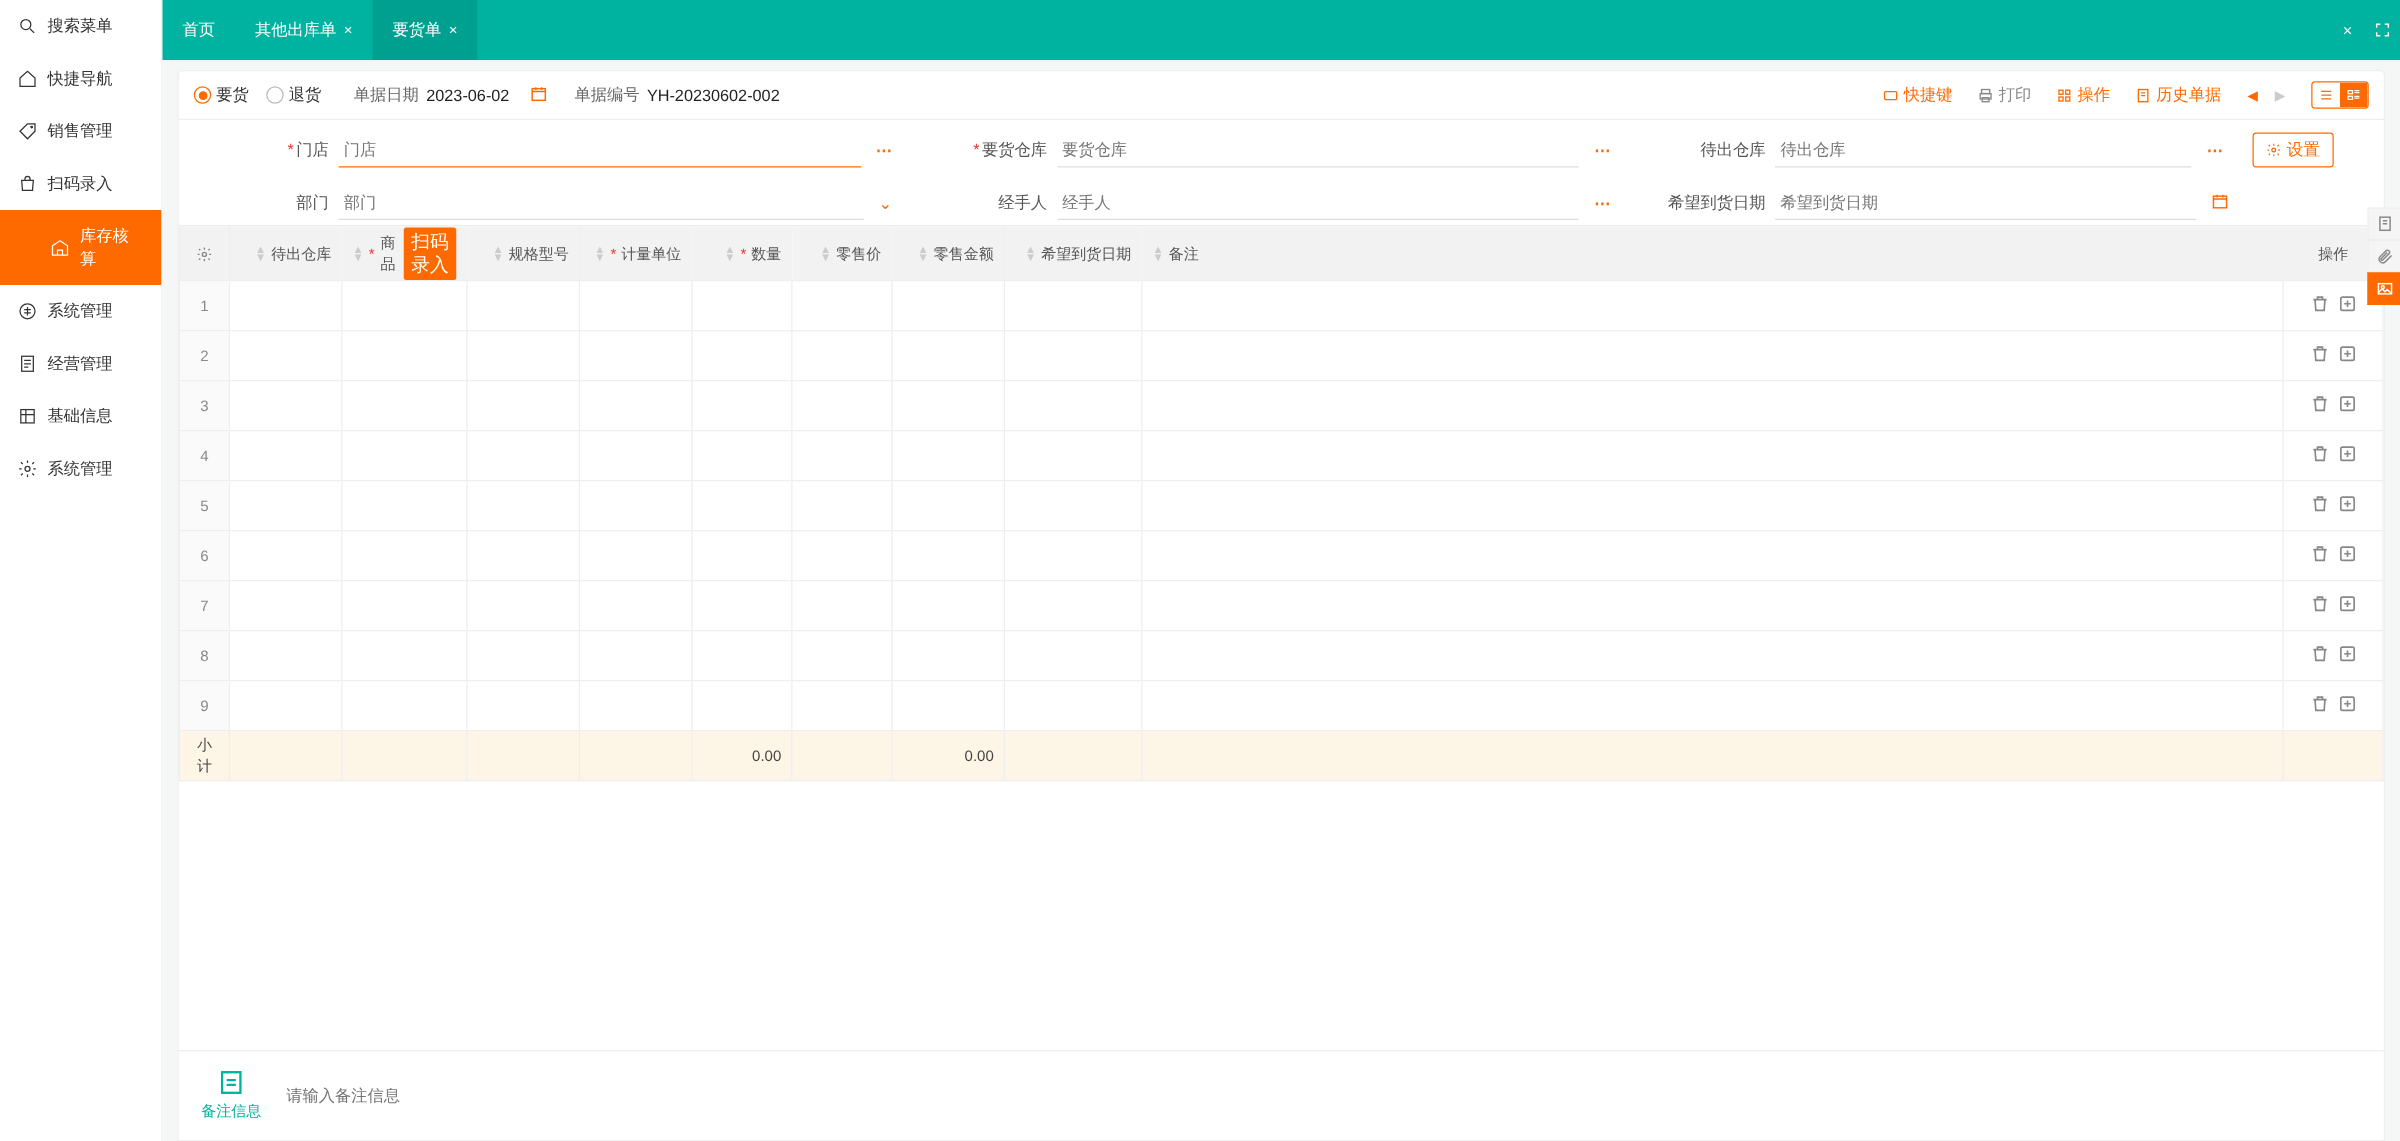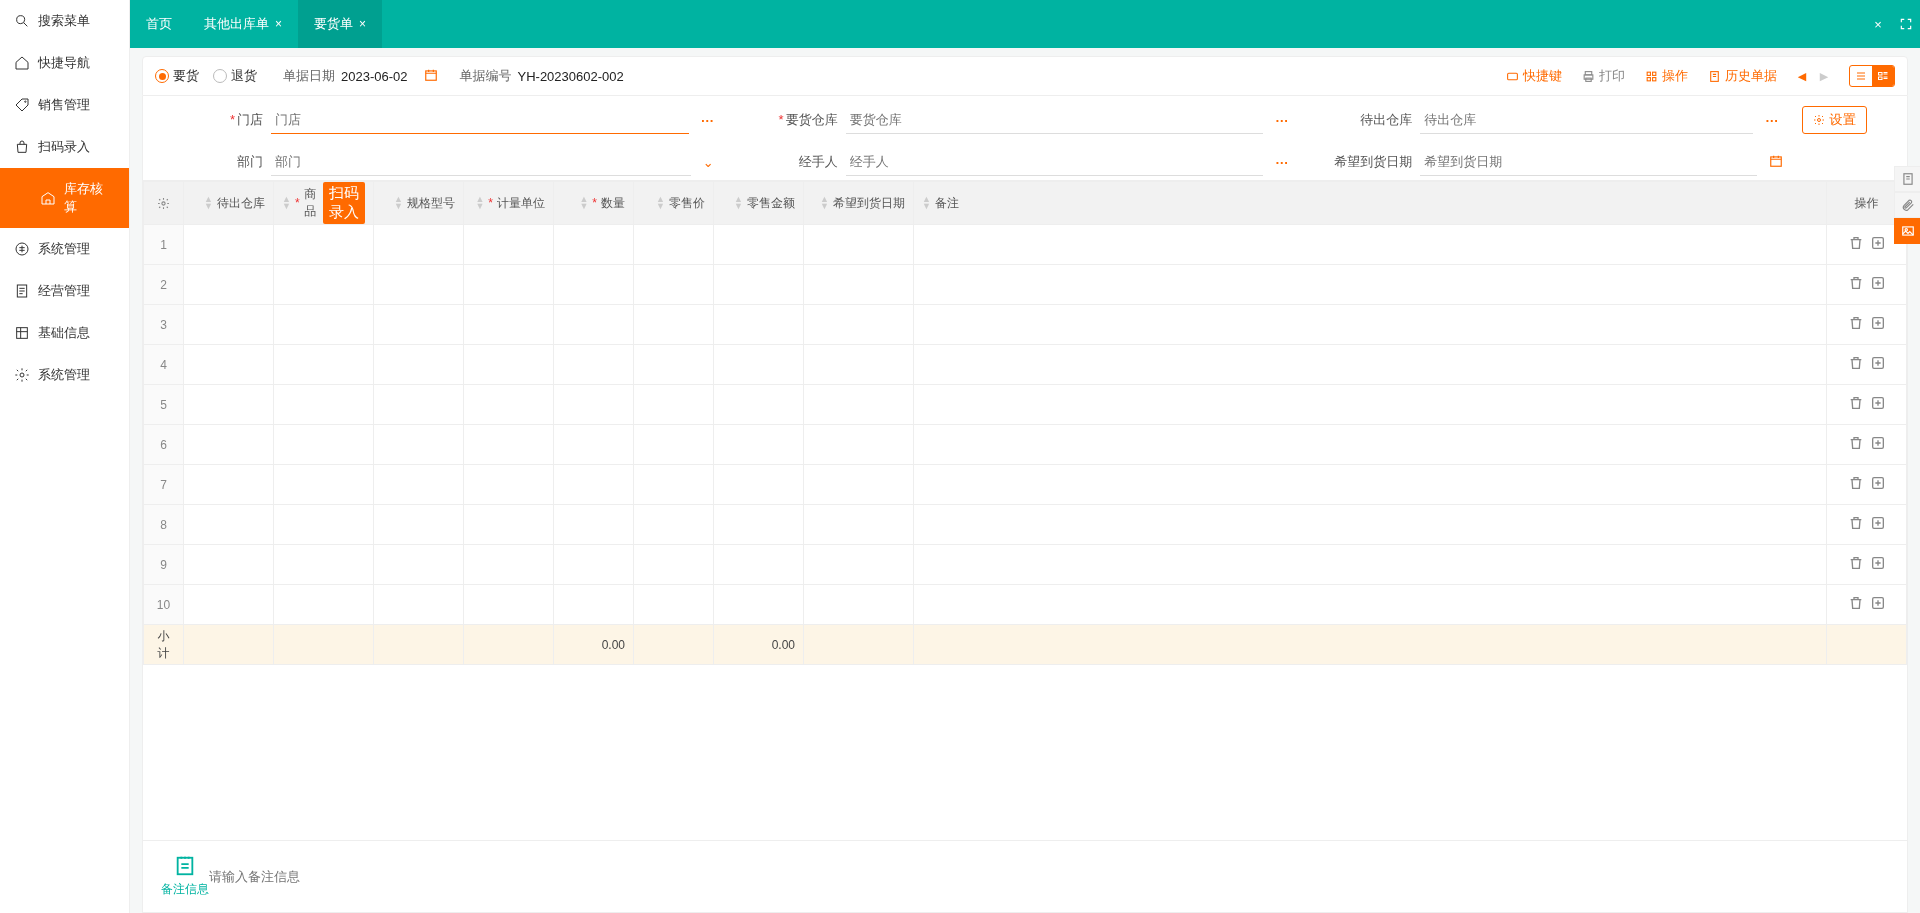--- a/index.html
+++ b/index.html
@@ -66,21 +66,21 @@
   .sort { color: #ccc; font-size: 9px; line-height: 7px; display: flex; flex-direction: column; cursor: pointer; }
   .req-col { color: #e33; }
   .scan-tag { background: #ff6a00; color: #fff; font-size: 15px; padding: 2px 4px; border-radius: 2px; margin-left: 2px; }
   td { padding: 0 8px; text-align: right; }
   td.idx { text-align: center; color: #888; background: #fafafa; }
   td.op { text-align: center; }
   .op-ic { display: inline-flex; width: 16px; height: 16px; color: #888; cursor: pointer; margin: 0 3px; }
   tr.subtotal td { background: #fdf5e6; font-weight: 500; color: #444; }
 
   
-  .remark { background: #fff; border: 1px solid #eee; border-top: none; padding: 14px 18px; display: flex; align-items: center; gap: 0; }
+  .remark { background: #fff; border: 1px solid #eee; border-top: none; padding: 14px 18px; display: flex; align-items: center; gap: 20px; }
   .remark .ric { display: flex; flex-direction: column; align-items: center; color: #00b3a1; gap: 4px; font-size: 12px; }
   .remark .ric svg { width: 22px; height: 22px; }
   .remark input { flex: 1; border: none; outline: none; font-size: 13px; }
 
   
   .right-dock { position: absolute; right: 0; top: 166px; display: flex; flex-direction: column; }
   .right-dock .db { width: 26px; height: 26px; background: #f5f5f5; border: 1px solid #eee; border-right: none; display: flex; align-items: center; justify-content: center; color: #888; cursor: pointer; }
   .right-dock .db.active { background: #ff6a00; color: #fff; border-color: #ff6a00; }
 </style>
 </head>
@@ -595,42 +595,20 @@
                   <svg viewBox="0 0 24 24" fill="none" stroke="currentColor" stroke-width="2">
                     <path d="M4 7h16M9 7V4h6v3M6 7l1 13h10l1-13"></path>
                   </svg>
                 </span><span class="op-ic">
                   <svg viewBox="0 0 24 24" fill="none" stroke="currentColor" stroke-width="2">
                     <rect x="4" y="4" width="16" height="16" rx="2"></rect>
                     <path d="M12 8v8M8 12h8"></path>
                   </svg>
                 </span></td>
             </tr>
-            <tr>
-              <td class="idx">10</td>
-              <td></td>
-              <td></td>
-              <td></td>
-              <td></td>
-              <td></td>
-              <td></td>
-              <td></td>
-              <td></td>
-              <td></td>
-              <td class="op"><span class="op-ic">
-                  <svg viewBox="0 0 24 24" fill="none" stroke="currentColor" stroke-width="2">
-                    <path d="M4 7h16M9 7V4h6v3M6 7l1 13h10l1-13"></path>
-                  </svg>
-                </span><span class="op-ic">
-                  <svg viewBox="0 0 24 24" fill="none" stroke="currentColor" stroke-width="2">
-                    <rect x="4" y="4" width="16" height="16" rx="2"></rect>
-                    <path d="M12 8v8M8 12h8"></path>
-                  </svg>
-                </span></td>
-            </tr>
           </tbody>
         <tfoot>
           <tr class="subtotal">
             <td class="center">小计</td>
             <td></td>
               <td></td>
               <td></td>
               <td></td>
             <td>0.00</td>
             <td></td>

